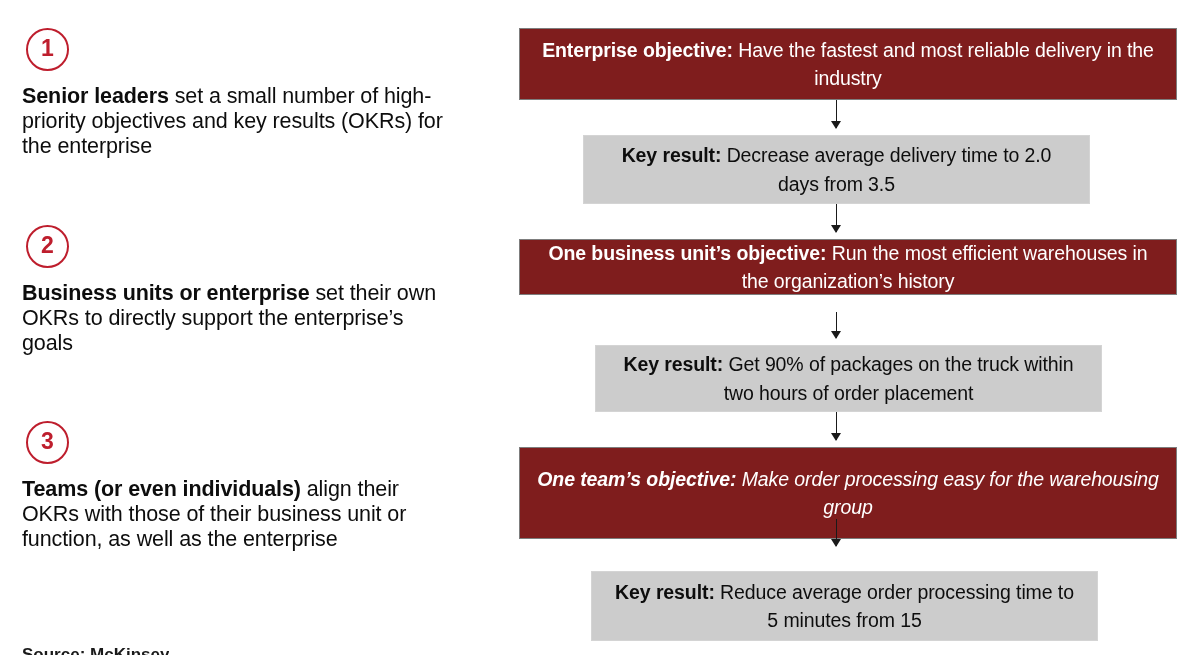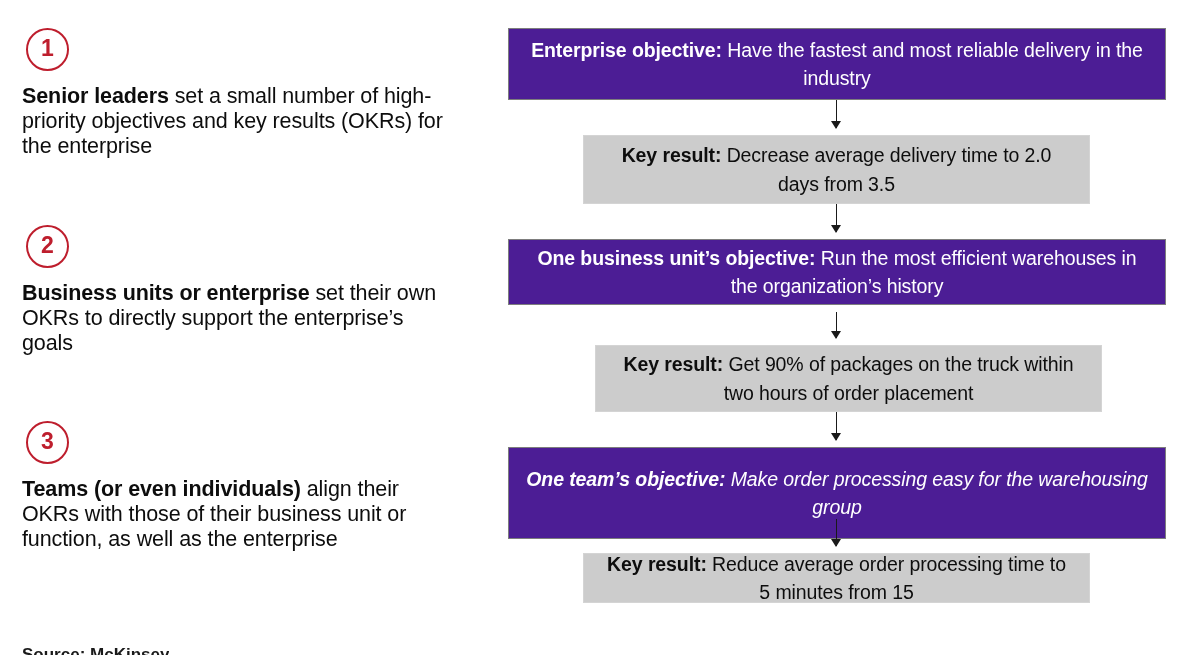--- a/index.html
+++ b/index.html
@@ -64,38 +64,38 @@
     padding: 4px 16px;
   }
   .node .node-text {
     font-size: 19.5px;
     line-height: 28.5px;
     letter-spacing: -0.1px;
   }
   .node .node-text b { font-weight: bold; }
 
   .node.objective {
-    left: 1px; width: 658px;
-    background: #4c1d95;
+    left: 12px; width: 658px;
+    background: #7f1d1d;
     border: 1px solid #7d7d7d;
     color: #ffffff;
   }
   .node.keyresult {
     left: 76px; width: 507px;
     background: #cccccc;
     border: 1px solid #d4d4d4;
     color: #0d0d0d;
   }
 
   .n1 { top: 28px;  height: 72px; }
   .n2 { top: 135px; height: 69px; justify-content: center; }
-  .n3 { top: 239px; height: 66px; }
+  .n3 { top: 239px; height: 56px; }
   .n4 { top: 345px; height: 67px; margin-left: 12px; }
   .n5 { top: 447px; height: 92px; font-style: italic; }
-  .n6 { top: 553px; height: 50px; }
+  .n6 { top: 571px; height: 70px; margin-left: 8px; }
 
   
   .arrow {
     position: absolute;
     left: 329px;
     width: 1px;
     background: #1a1a1a;
   }
   .arrow::after {
     content: "";

